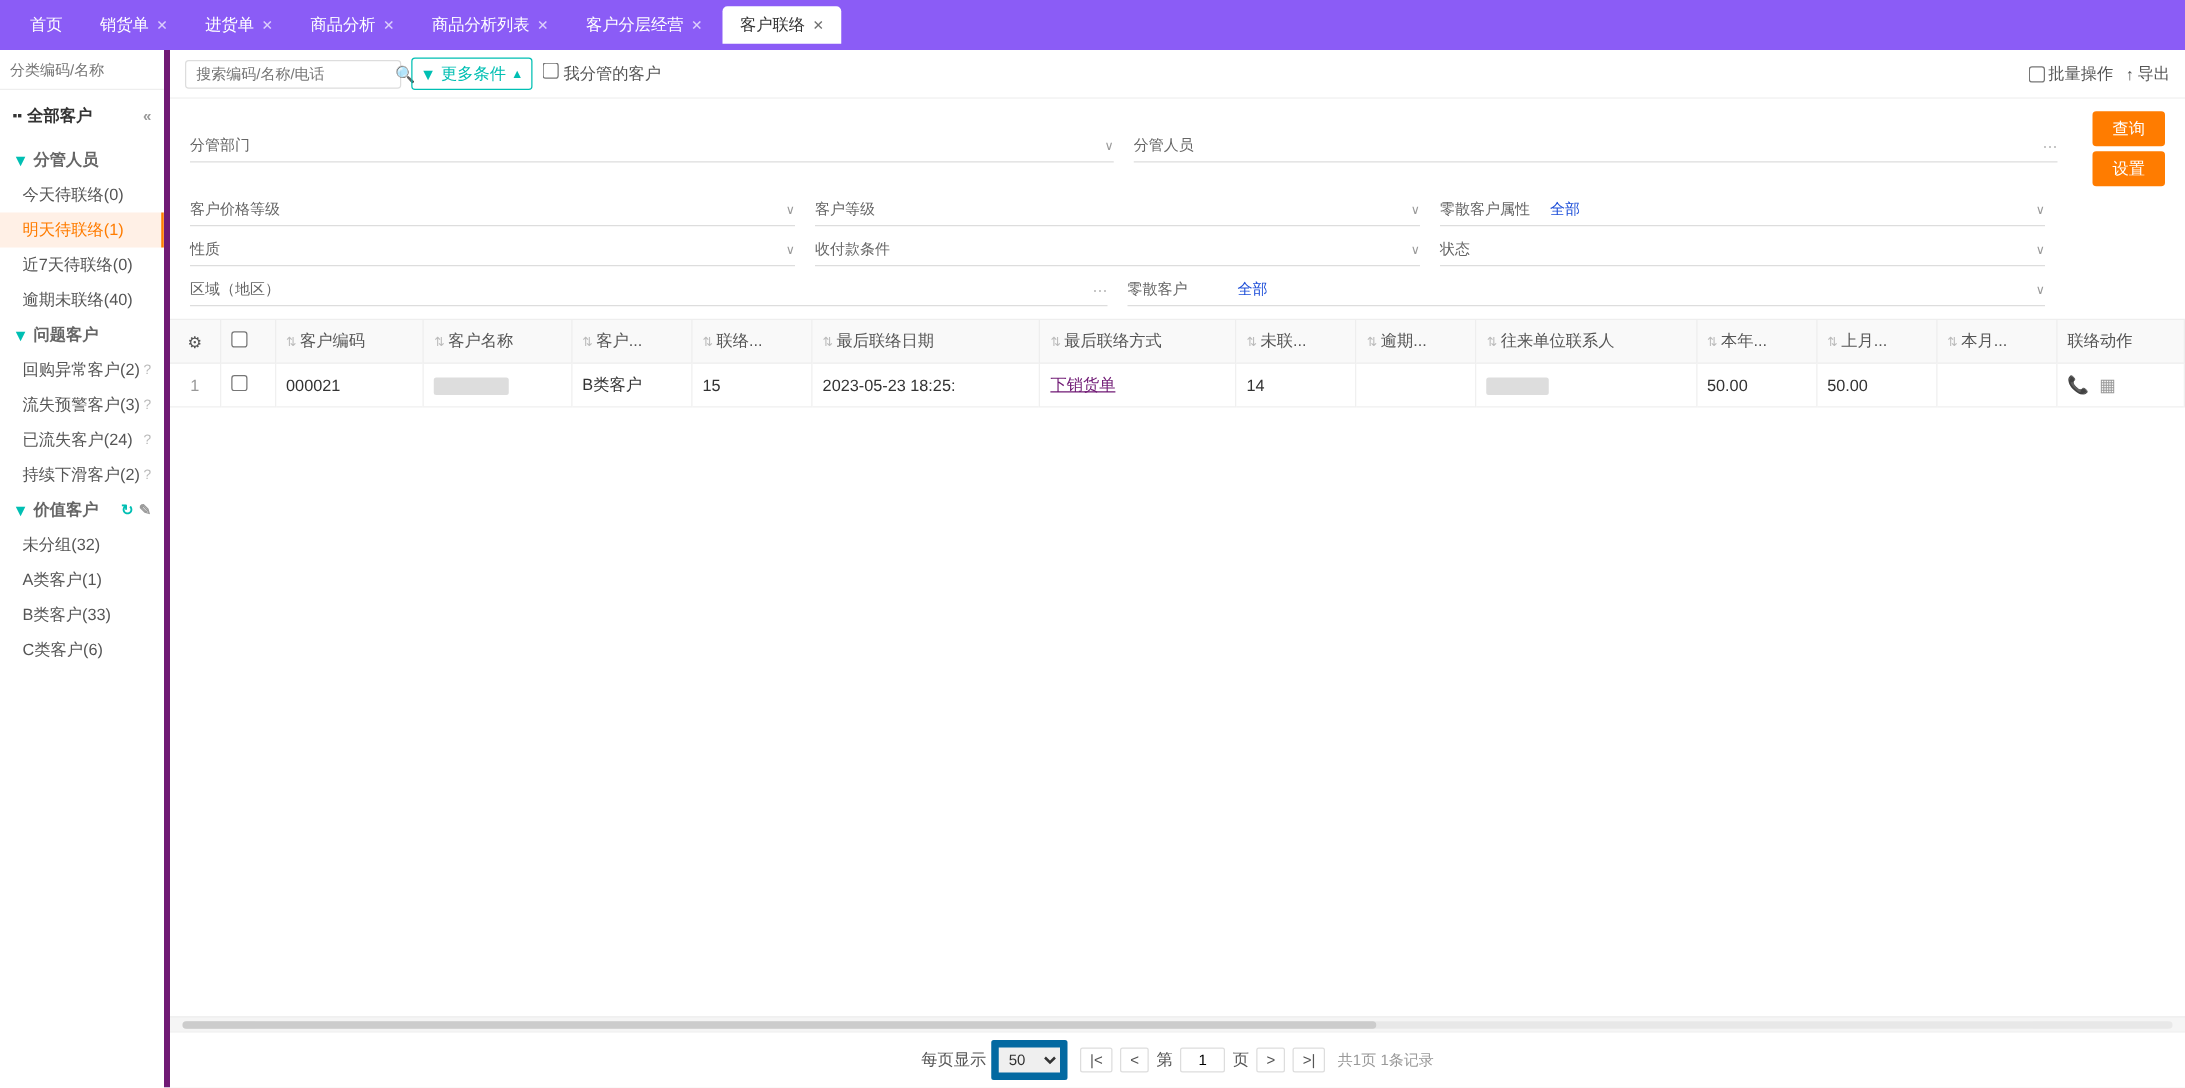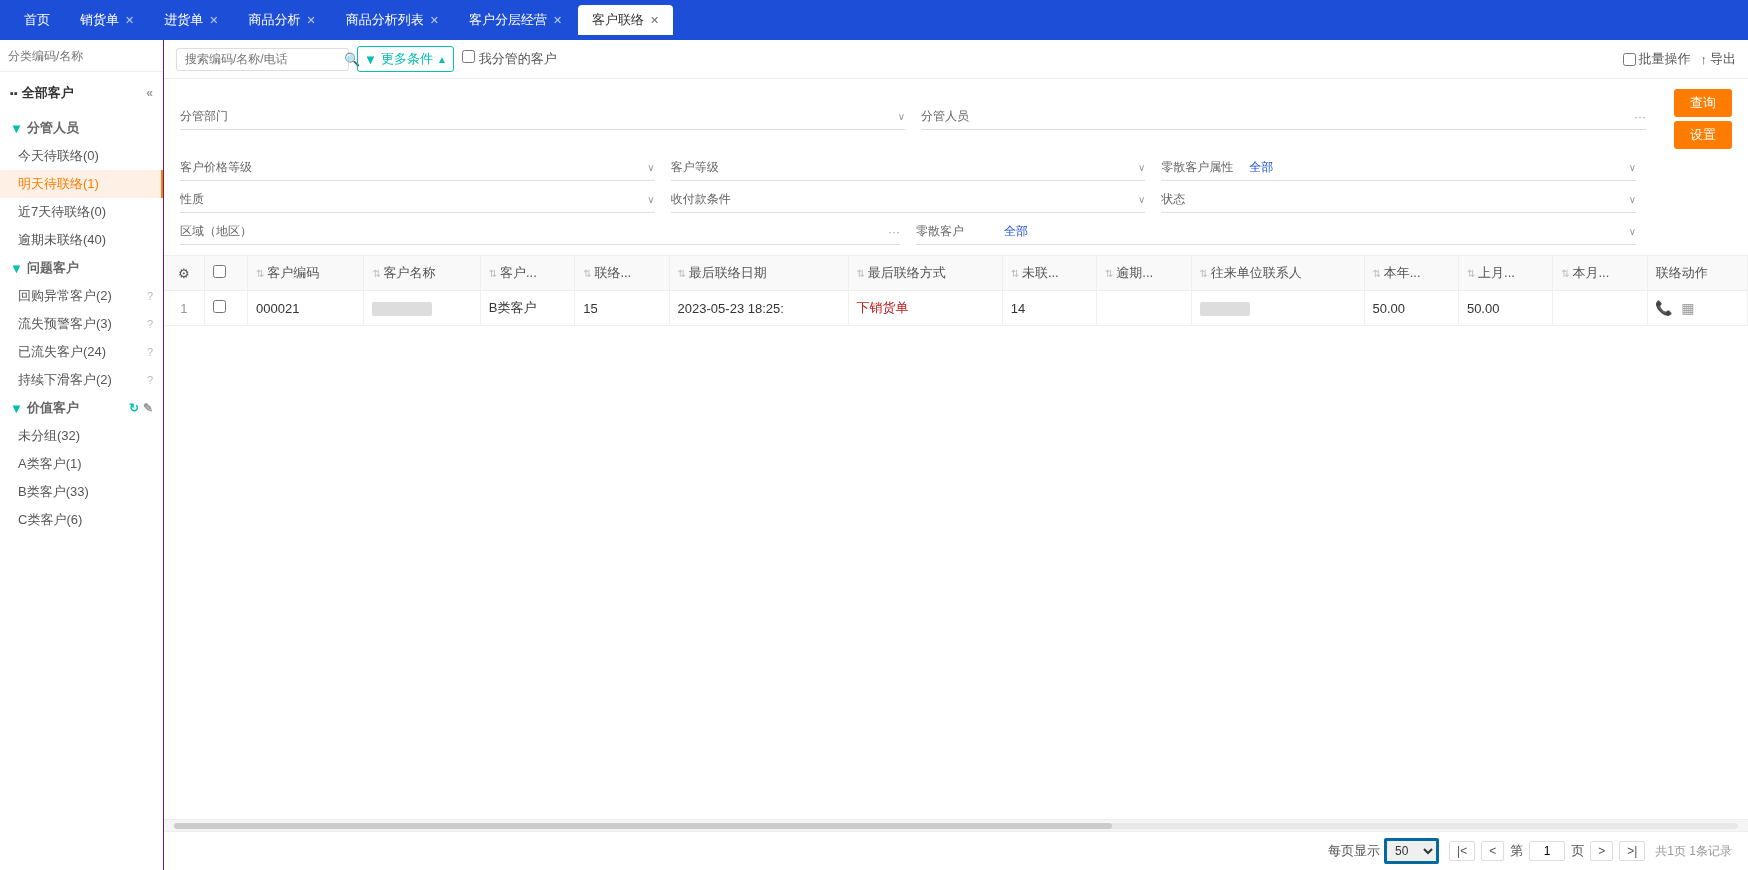--- a/index.html
+++ b/index.html
@@ -1,20 +1,20 @@
 <!DOCTYPE html>
 <html><head>
   <meta charset="utf-8">
   <style>
     * { box-sizing: border-box; margin: 0; padding: 0; font-family: 'Microsoft YaHei', Arial, sans-serif; font-size: 13px; }
     body { background: #f5f5f5; overflow: hidden; width: 1748px; height: 870px; }
 
     
     .top-nav {
-      background: #1d4ed8;
+      background: #8b5cf6;
       height: 40px;
       display: flex;
       align-items: center;
       padding: 0 10px;
       gap: 2px;
     }
     .nav-item {
       color: #fff;
       padding: 6px 14px;
       cursor: pointer;
@@ -29,23 +29,23 @@
     .nav-item .close-x { font-size: 11px; color: inherit; margin-left: 2px; opacity: 0.7; }
 
     
     .main-layout {
       display: flex;
       height: calc(870px - 40px);
     }
 
     
     .sidebar {
-      width: 164px;
+      width: 136px;
       background: #fff;
-      border-right: 1px solid #701a75;
+      border-right: 5px solid #701a75;
       overflow-y: auto;
       flex-shrink: 0;
     }
     .sidebar-search {
       display: flex;
       align-items: center;
       padding: 8px 8px;
       border-bottom: 1px solid #eee;
       gap: 4px;
     }
@@ -272,45 +272,45 @@
     tbody tr {
       border-bottom: 1px solid #f0f0f0;
     }
     tbody td {
       padding: 8px 8px;
       color: #333;
       border-right: 1px solid #f0f0f0;
       white-space: nowrap;
     }
     tbody td:first-child { text-align: center; color: #999; }
-    .link-text { color: #b91c1c; cursor: pointer; }
+    .link-text { color: #701a75; cursor: pointer; text-decoration: underline; }
 
     
     .table-actions { display: flex; gap: 8px; align-items: center; }
     .action-icon { color: #999; cursor: pointer; font-size: 14px; }
 
     
     .footer {
       background: #fff;
       border-top: 1px solid #eee;
       padding: 6px 16px;
       display: flex;
       align-items: center;
-      justify-content: flex-end;
+      justify-content: center;
       gap: 10px;
       font-size: 12px;
       color: #555;
     }
     .page-size-select {
       display: flex;
       align-items: center;
       gap: 4px;
     }
     .page-size-select select {
-      border: 3px solid #0369a1;
+      border: 6px solid #0369a1;
       border-radius: 2px;
       padding: 2px 4px;
       font-size: 12px;
       color: #333;
     }
     .pagination {
       display: flex;
       align-items: center;
       gap: 6px;
     }

